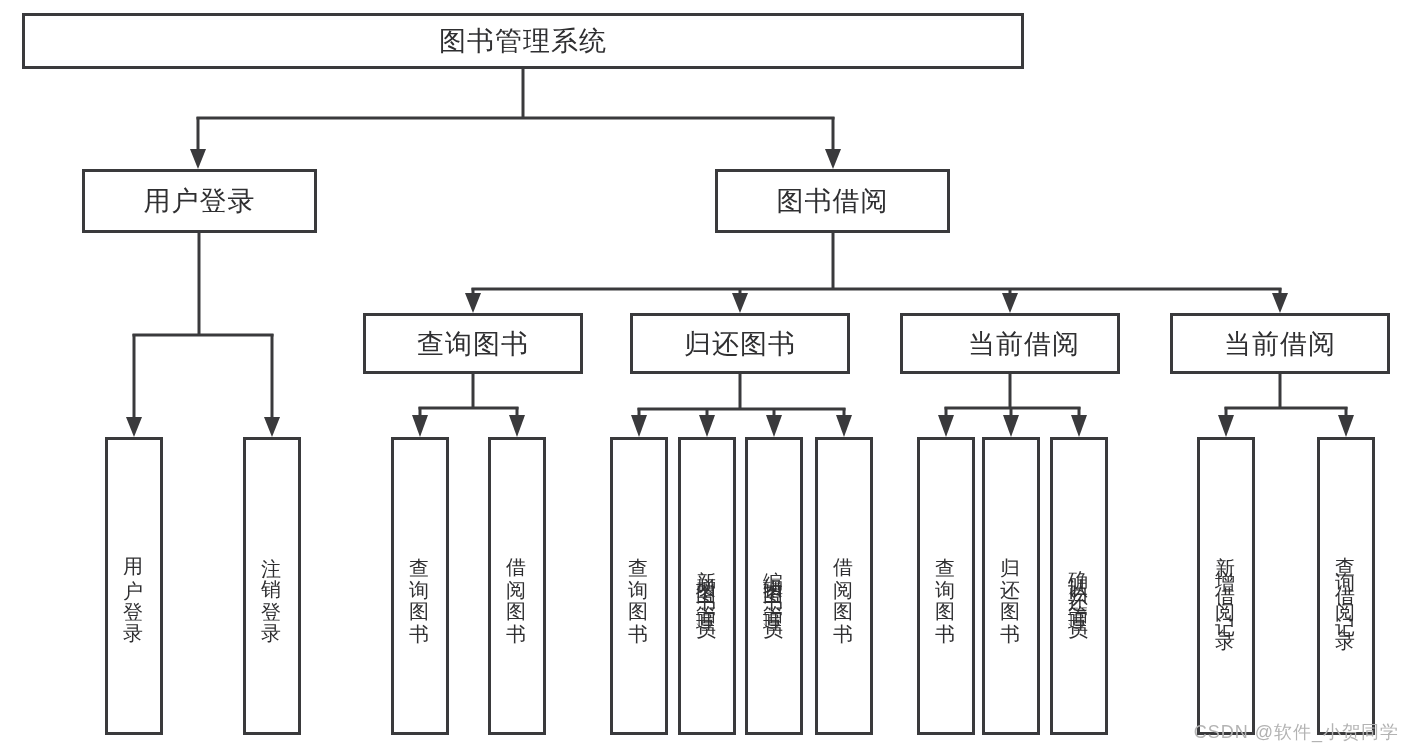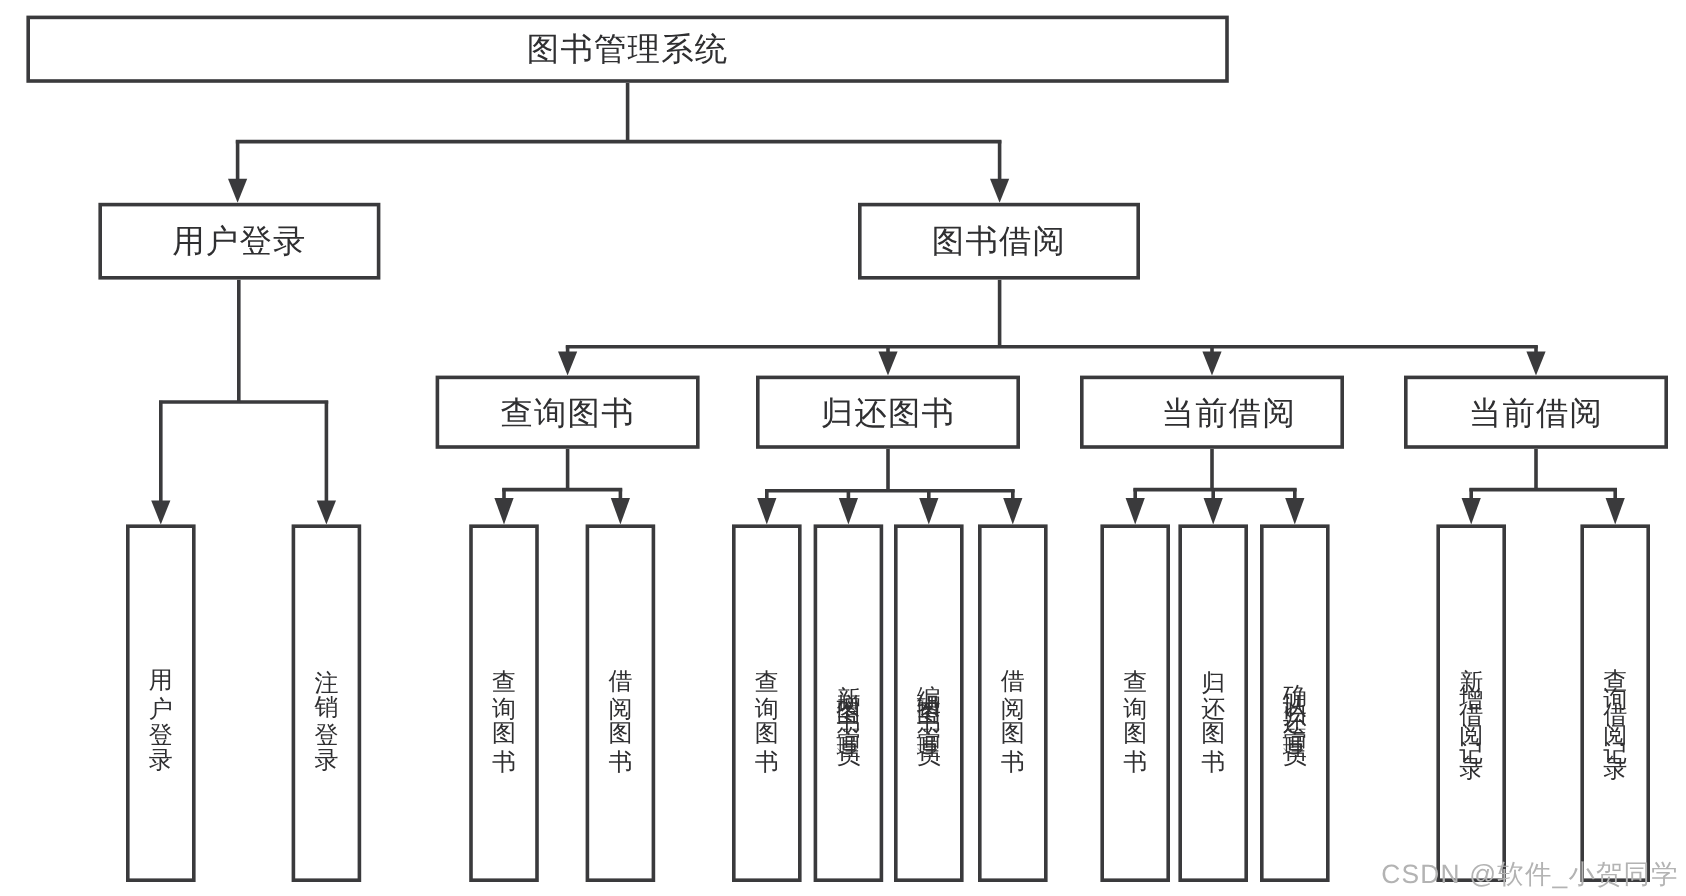--- a/index.html
+++ b/index.html
@@ -51,21 +51,21 @@
     font-size: 20px;
     text-align: center;
   }
   .s4 { letter-spacing: 22px; }
   .s6 { letter-spacing: 15px; }
   .s9 { letter-spacing: 7px;  }
   #watermark {
     position: absolute;
     right: 6px;
     bottom: 3px;
-    font-size: 22px;
+    font-size: 18px;
     color: #b3b3b3;
     letter-spacing: 1px;
     z-index: 3;
     white-space: nowrap;
   }
   svg line     { stroke: #3a3a3c; stroke-width: 3; }
   svg polygon  { fill: #3a3a3c; }
 </style>
 </head>
 <body>

